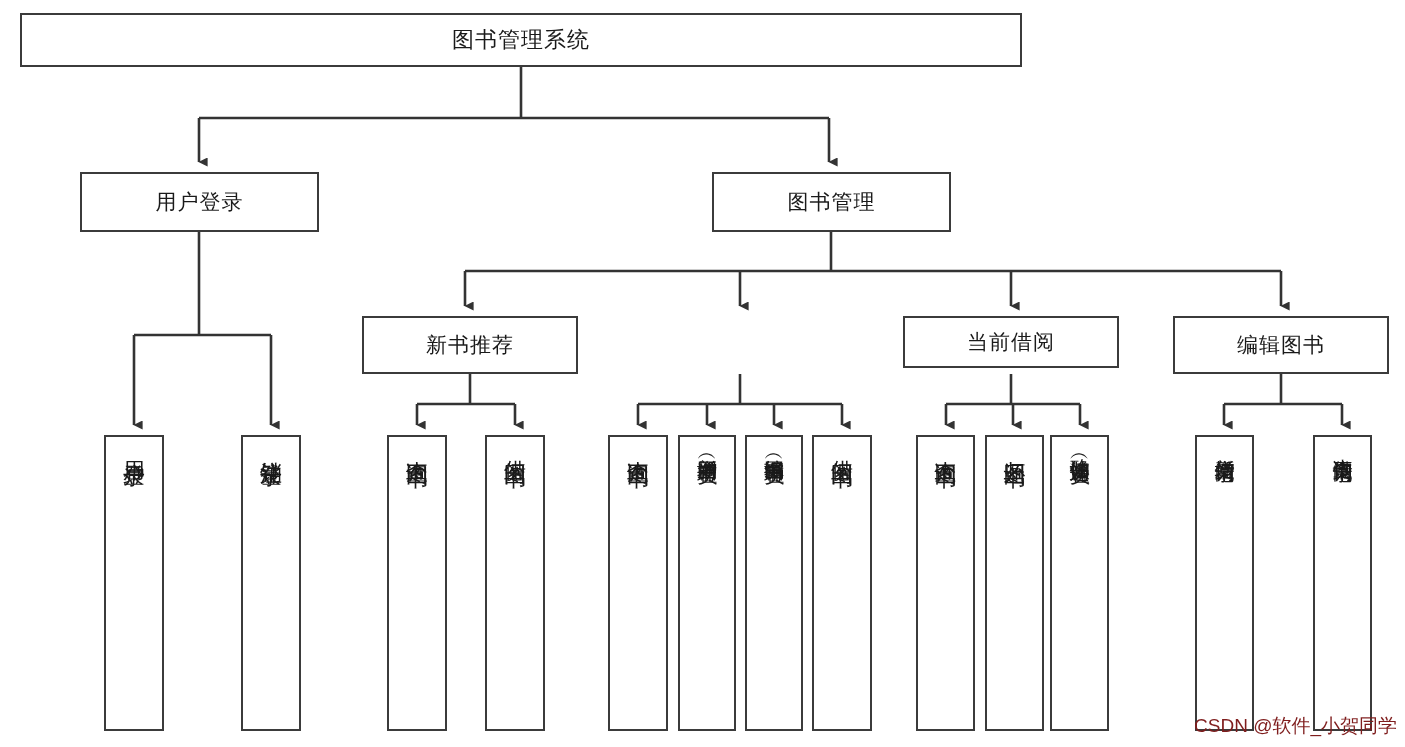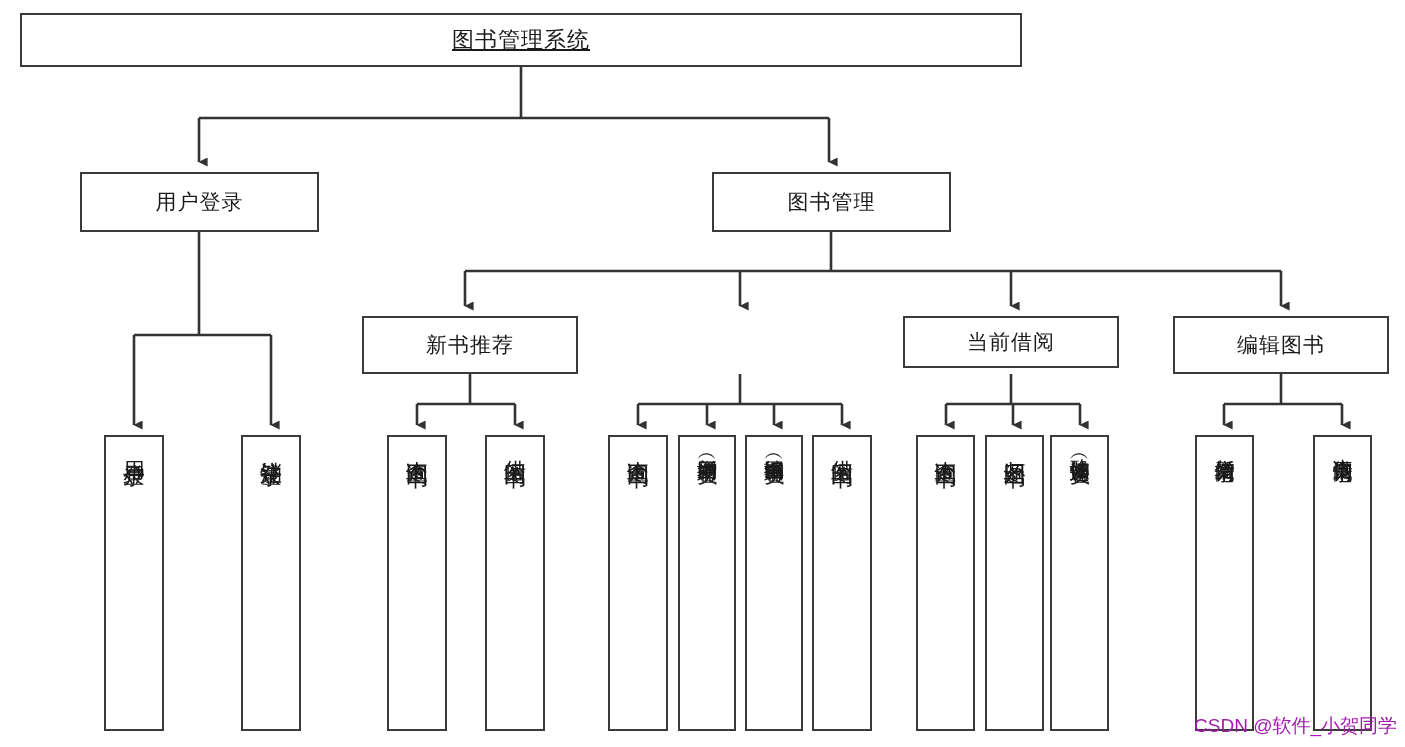--- a/index.html
+++ b/index.html
@@ -60,21 +60,21 @@
   }
   .vtext-sm {
     font-size: 20px;
     letter-spacing: 1px;
   }
   .watermark {
     position: absolute;
     right: 8px;
     bottom: 8px;
     font-size: 19px;
-    color: #a21caf;
+    color: #7f1d1d;
     white-space: nowrap;
     z-index: 5;
   }
 </style>
 </head>
 <body>
 
 <div id="canvas">
 
   <svg class="connectors" viewBox="0 0 1405 747">
@@ -120,21 +120,21 @@
       <path d="M1013,404 L1013,425" marker-end="url(#arrow)"></path>
       <path d="M1080,404 L1080,425" marker-end="url(#arrow)"></path>
 
       <path d="M1281,374 L1281,404"></path>
       <path d="M1224,404 L1342,404"></path>
       <path d="M1224,404 L1224,425" marker-end="url(#arrow)"></path>
       <path d="M1342,404 L1342,425" marker-end="url(#arrow)"></path>
     </g>
   </svg>
 
-  <div class="node node-h node-root" style="left:20px; top:13px; width:1002px; height:54px;text-decoration:underline;">
+  <div class="node node-h node-root" style="left:20px; top:13px; width:1002px; height:54px;">
     <span>图书管理系统</span>
   </div>
 
   <div class="node node-h" style="left:80px; top:172px; width:239px; height:60px;">
     <span>用户登录</span>
   </div>
   <div class="node node-h" style="left:362px; top:316px; width:216px; height:58px;">
     <span>新书推荐</span>
   </div>
 

